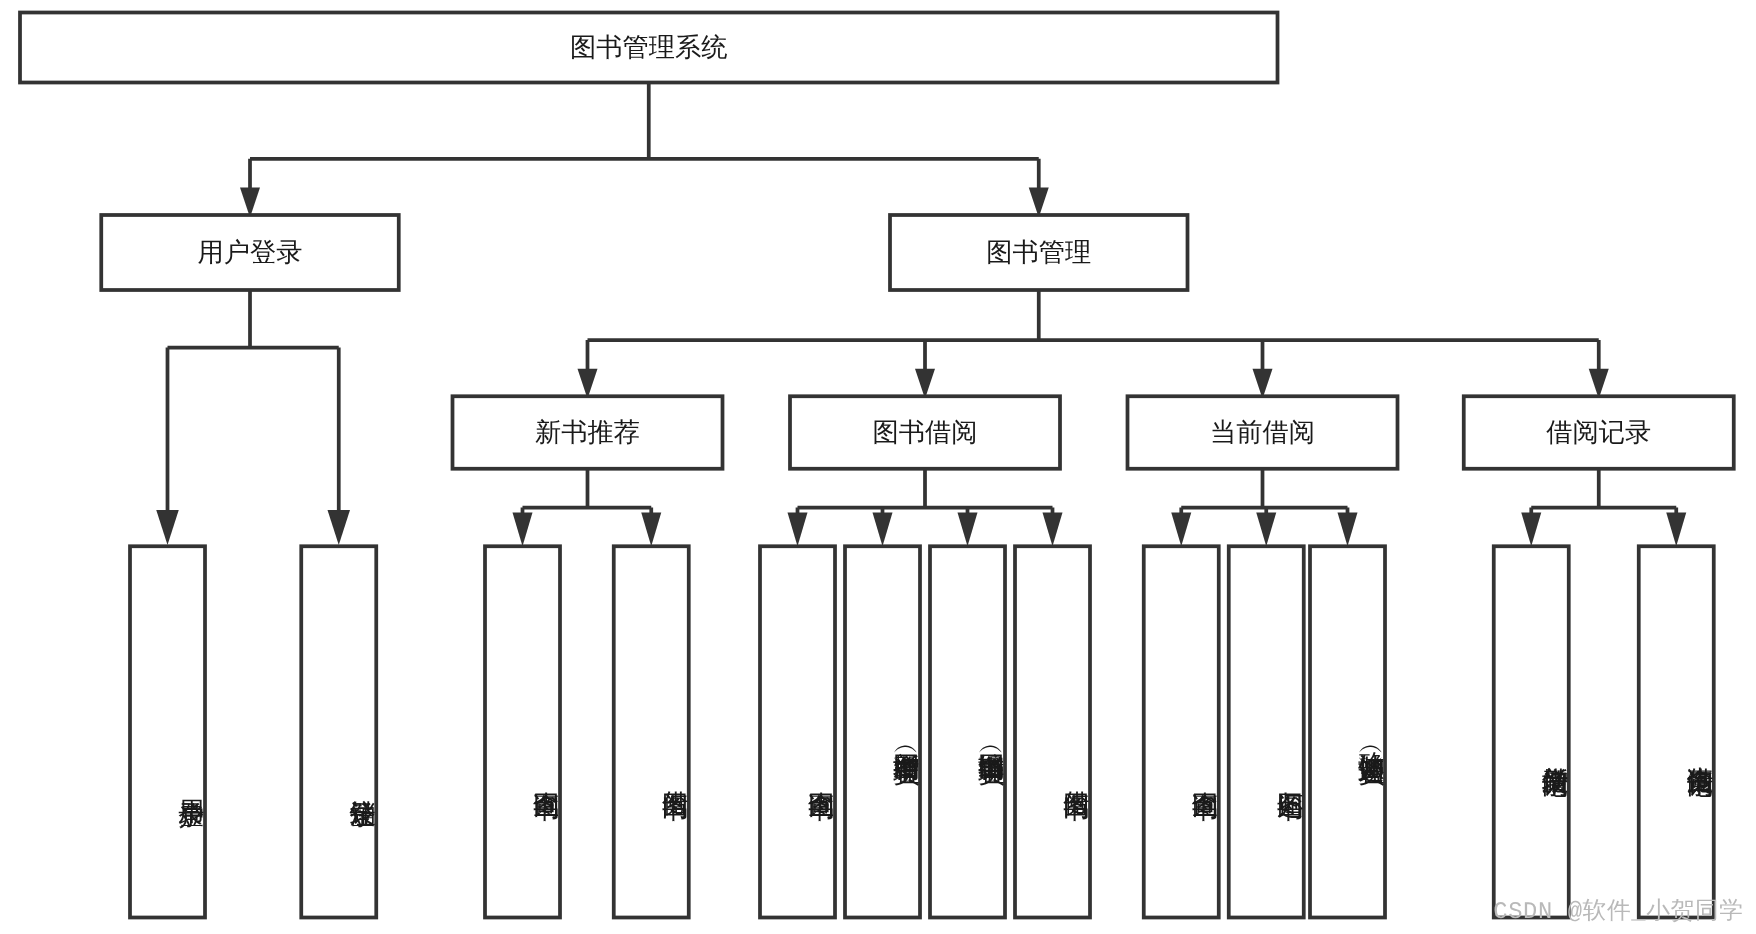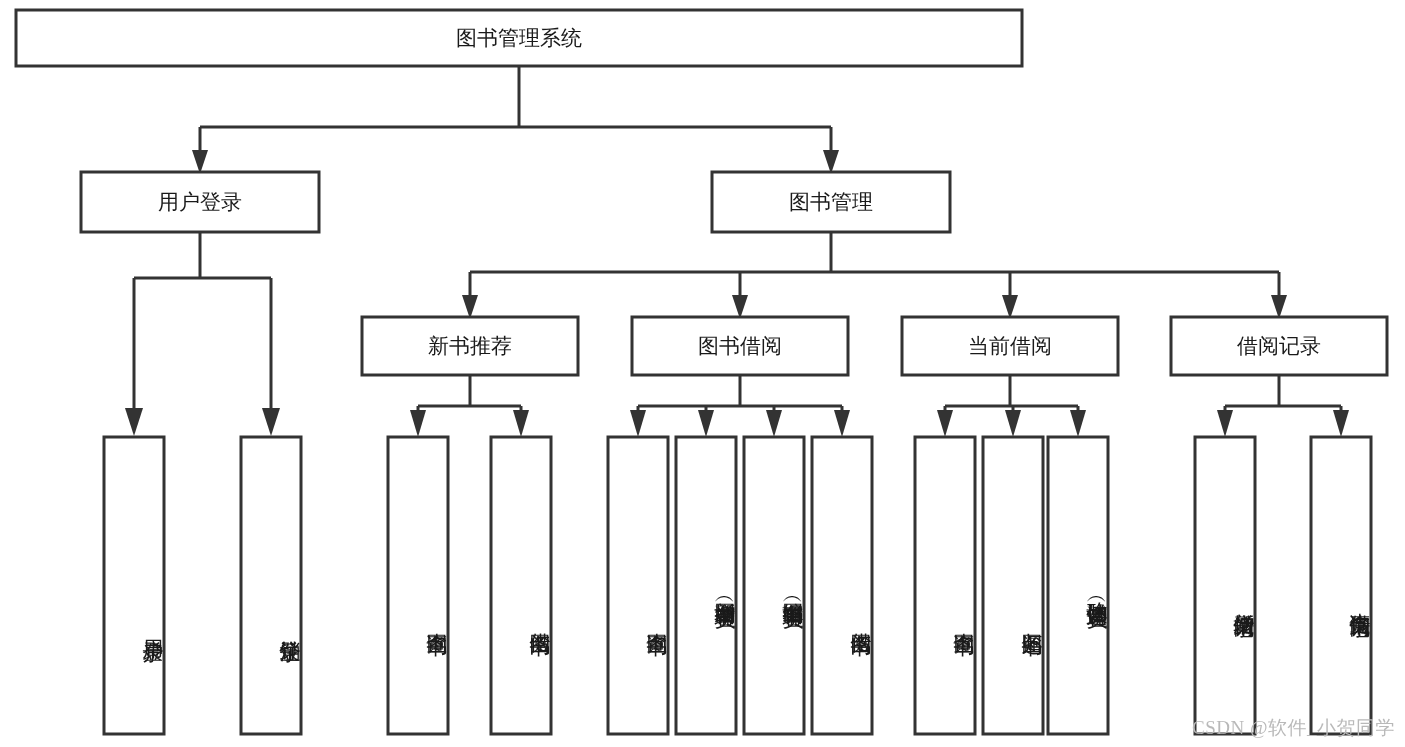--- a/index.html
+++ b/index.html
@@ -67,21 +67,21 @@
     position: absolute;
     left: 0;
     top: 0;
     width: 1405px;
     height: 747px;
   }
   .watermark {
     position: absolute;
     right: 10px;
     bottom: 6px;
-    font-family: Liberation Serif, serif;
+    font-family: Liberation Mono, monospace;
     font-size: 19px;
     color: #b9b9b9;
     white-space: nowrap;
     letter-spacing: 0.5px;
     text-align: right;
   }
 </style>
 </head>
 <body>
 

